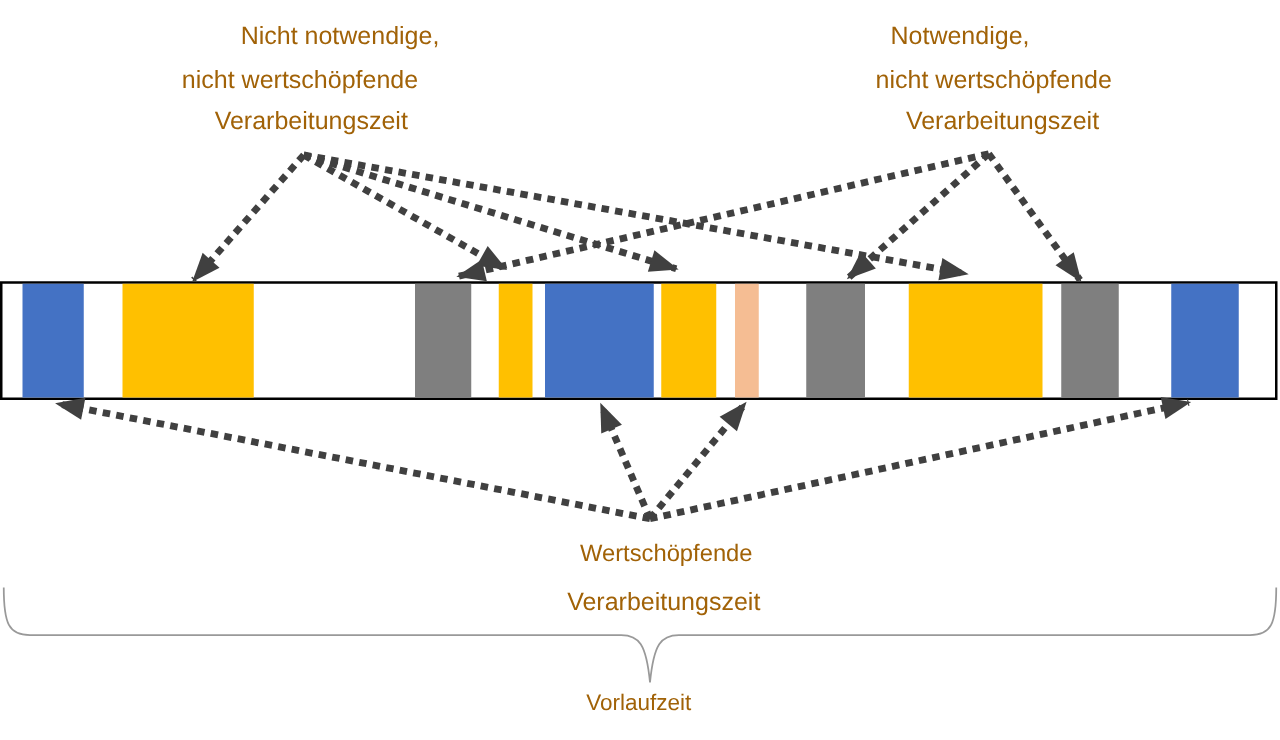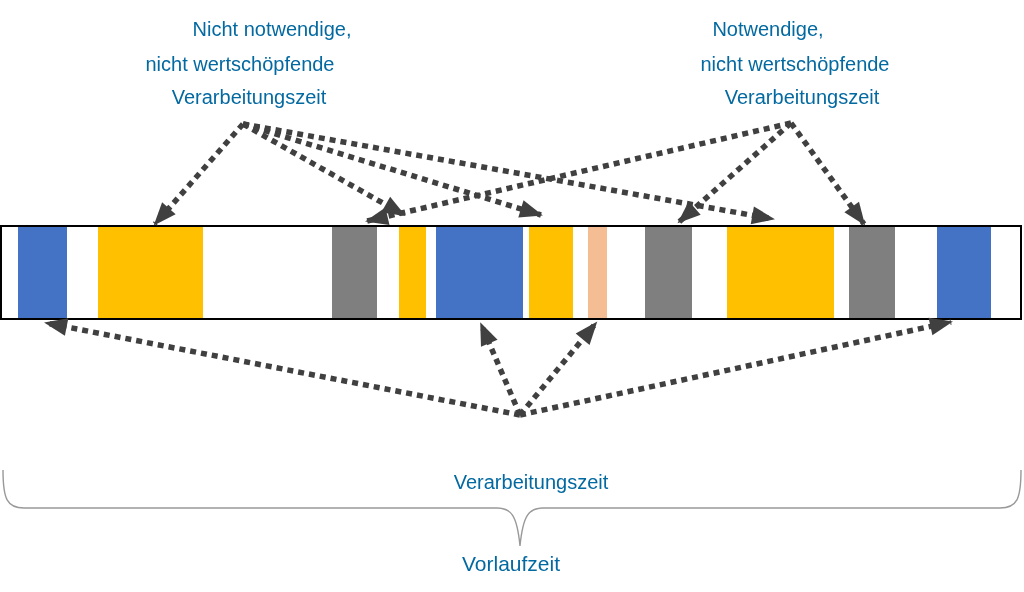--- a/index.html
+++ b/index.html
@@ -2,25 +2,25 @@
 <html><head>
 <meta charset="utf-8">
 <style>
   html,body{margin:0;padding:0;background:#ffffff;}
   #stage{
     position:relative;width:1024px;height:592px;background:#ffffff;overflow:hidden;
     font-family:"Liberation Sans","DejaVu Sans",sans-serif;
   }
   .lbl{
     position:absolute;transform:translateX(-50%);white-space:nowrap;
-    color:#0369a1;line-height:1;
+    color:#a16207;line-height:1;
   }
   .lbl.big{font-size:20px;}
   .lbl.med{font-size:20px;}
-  .lbl.vz{font-size:21px;}
+  .lbl.vz{font-size:18px;}
   
   #tl1{left:272px;top:19px;}
   #tl2{left:240px;top:54px;}
   #tl3{left:249px;top:87px;}
   
   #tr1{left:768px;top:19px;}
   #tr2{left:795px;top:54px;}
   #tr3{left:802px;top:87px;}
   
   #bc1{left:533px;top:434px;font-size:19px;}
@@ -57,20 +57,21 @@
       <div class="seg" style="left: 397px; width: 27px; background: rgb(255, 192, 0);"></div>
       <div class="seg" style="left: 434px; width: 87px; background: rgb(68, 114, 196);"></div>
       <div class="seg" style="left: 527px; width: 44px; background: rgb(255, 192, 0);"></div>
       <div class="seg" style="left: 586px; width: 19px; background: rgb(245, 189, 147);"></div>
       <div class="seg" style="left: 643px; width: 47px; background: rgb(127, 127, 127);"></div>
       <div class="seg" style="left: 725px; width: 107px; background: rgb(255, 192, 0);"></div>
       <div class="seg" style="left: 847px; width: 46px; background: rgb(127, 127, 127);"></div>
       <div class="seg" style="left: 935px; width: 54px; background: rgb(68, 114, 196);"></div>
     </div>
 
+  <div class="lbl" id="bc1">Wertschöpfende</div>
   <div class="lbl med" id="bc2">Verarbeitungszeit</div>
 
   <div class="lbl vz" id="vl">Vorlaufzeit</div>
 
   <svg id="overlay" viewBox="0 0 1024 592" xmlns="http://www.w3.org/2000/svg">
     <defs>
       <marker id="ah" markerUnits="userSpaceOnUse" markerWidth="28" markerHeight="22" viewBox="0 0 28 22" refX="24" refY="11" orient="auto">
         <path d="M3,2 L26,11 L3,20 Z" fill="#404040"></path>
       </marker>
     </defs>

